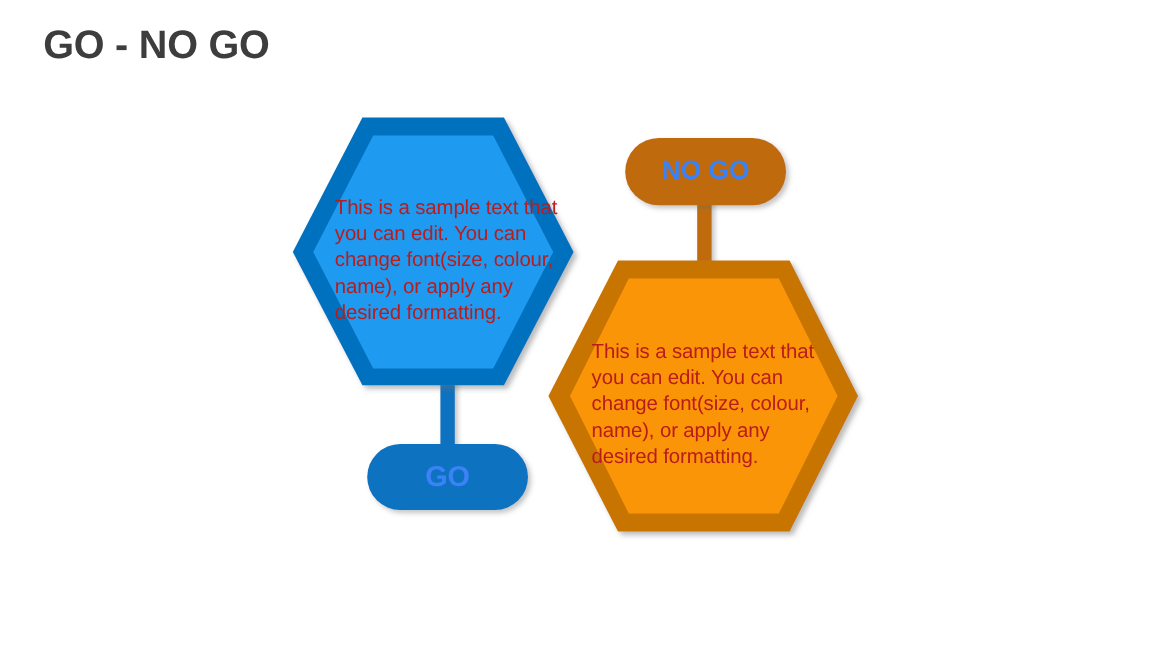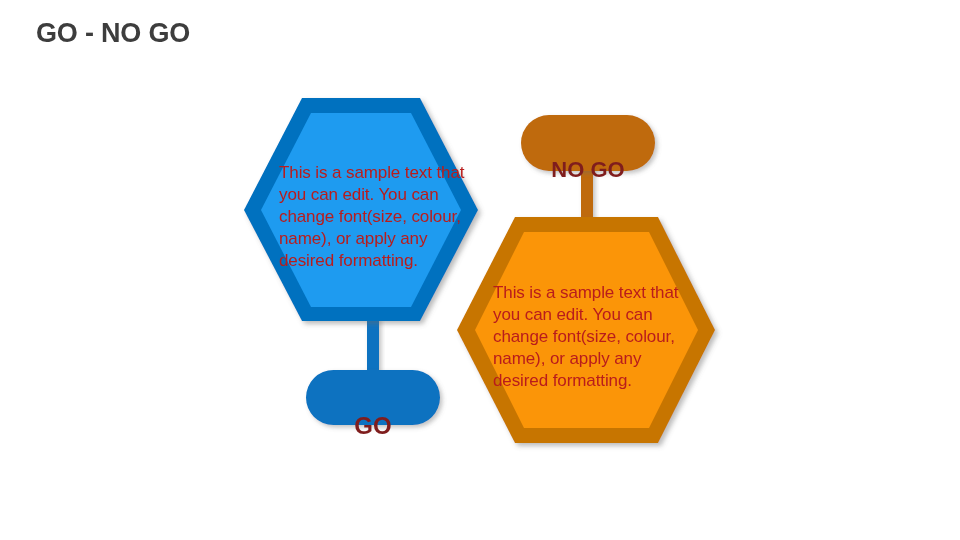--- a/index.html
+++ b/index.html
@@ -17,21 +17,21 @@
     height: 540px;
     background: #ffffff;
     font-family: "Liberation Sans", sans-serif;
   }
 
   
   #title {
     position: absolute;
     left: 36px;
     top: 18px;
-    font-size: 27px;
+    font-size: 33px;
     font-weight: bold;
     color: #3d3d3d;
     letter-spacing: -0.2px;
     white-space: nowrap;
   }
 
   
   #diagram {
     position: absolute;
     left: 0;
@@ -69,25 +69,24 @@
 
   #orange-hex-text {
     left: 493px;
     top: 282px;
     width: 188px;
   }
 
   
   .pill-label {
     position: absolute;
-    color: #7f1d1d;
+    color: #3b82f6;
     font-weight: bold;
     text-align: center;
     white-space: nowrap;
-    margin-top: 28px;
   }
 
   #go-label {
     left: 306px;
     top: 384px;
     width: 134px;
     font-size: 24px;
   }
 
   #nogo-label {

